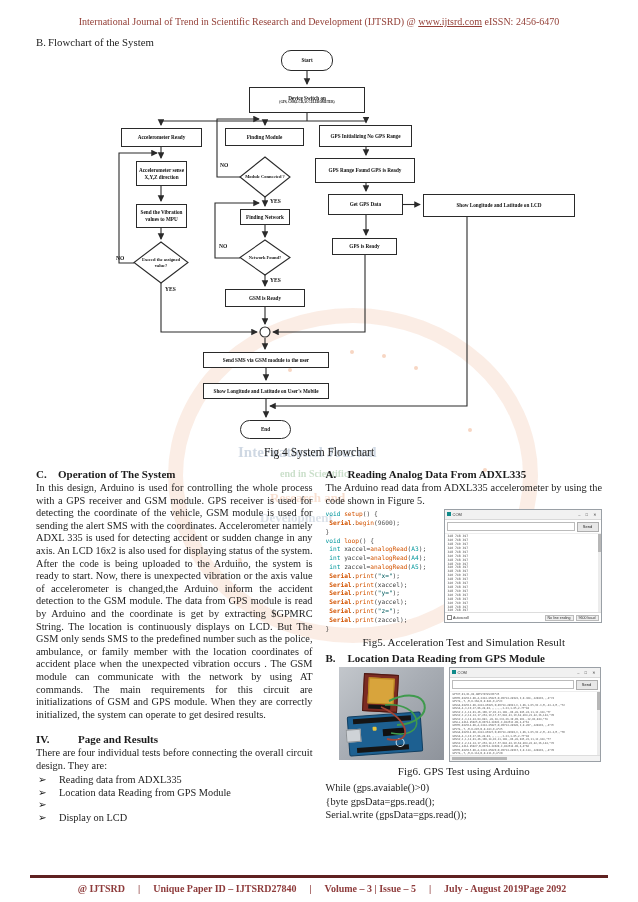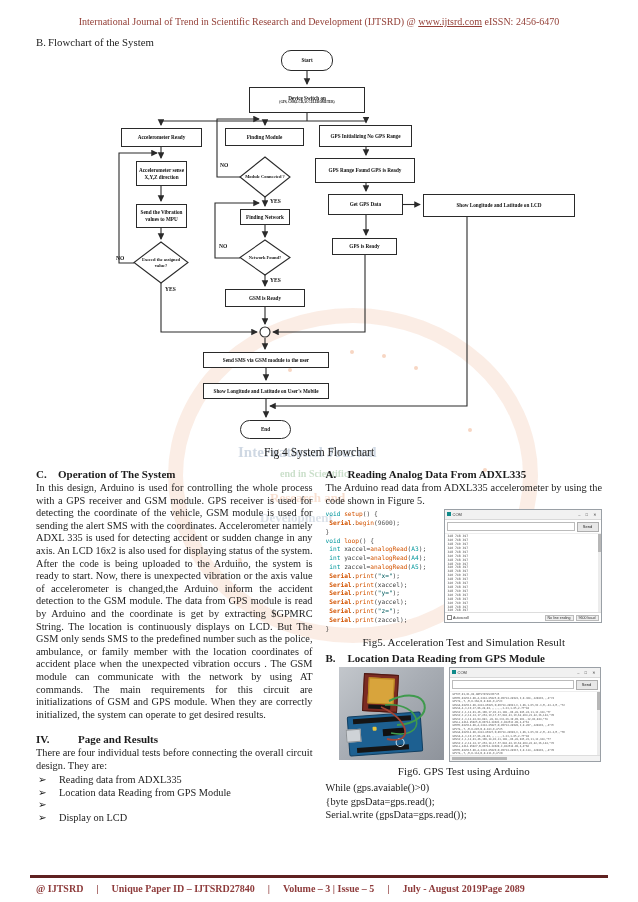--- a/index.html
+++ b/index.html
@@ -4,21 +4,21 @@
 <style>
   html,body{margin:0;padding:0;background:#e9e9e9;}
   .page{position:relative;width:638px;height:902px;background:#ffffff;overflow:hidden;
         font-family:"Liberation Serif",serif;color:#1c1c1c;}
 
   
   .header{position:absolute;top:16px;left:30px;width:578px;text-align:center;
           font-size:10px;color:#944038;}
   .header .link{text-decoration:underline;}
   .footer-line{position:absolute;top:875px;left:30px;width:578px;height:3px;background:#5f2120;}
-  .footer{position:absolute;top:883px;left:36px;width:572px;display:flex;justify-content:flex-start;
+  .footer{position:absolute;top:883px;left:36px;width:572px;display:flex;justify-content:center;
           font-size:10px;font-weight:bold;color:#8e3b3b;}
   .footer-left{display:flex;gap:13px;}
 
   
   .wm{position:absolute;left:168px;top:308px;width:370px;height:335px;z-index:0;pointer-events:none;}
   .wm-ring{position:absolute;inset:0;border-radius:50%;border:15px solid rgba(240,184,152,0.25);}
   .wm span{position:absolute;font-weight:bold;white-space:nowrap;}
   .wm-big{left:78px;top:92px;font-size:30px;letter-spacing:3px;color:rgba(242,176,140,0.38);}
   .wm-t1{left:70px;top:136px;font-size:15px;color:rgba(140,162,188,0.42);}
   .wm-t2{left:112px;top:160px;font-size:10px;color:rgba(122,176,122,0.40);}
@@ -364,16 +364,16 @@
   <div class="footer">
     <div class="footer-left">
         <span class="fseg">@ IJTSRD</span>
         <span class="fseg">|</span>
         <span class="fseg">Unique Paper ID – IJTSRD27840</span>
         <span class="fseg">|</span>
         <span class="fseg">Volume – 3 | Issue – 5</span>
         <span class="fseg">|</span>
         <span class="fseg">July - August 2019</span>
       </div>
-    <div class="footer-page">Page 2089</div>
+    <div class="footer-page">Page 2092</div>
   </div>
 
 </div>
 
 </body></html>

